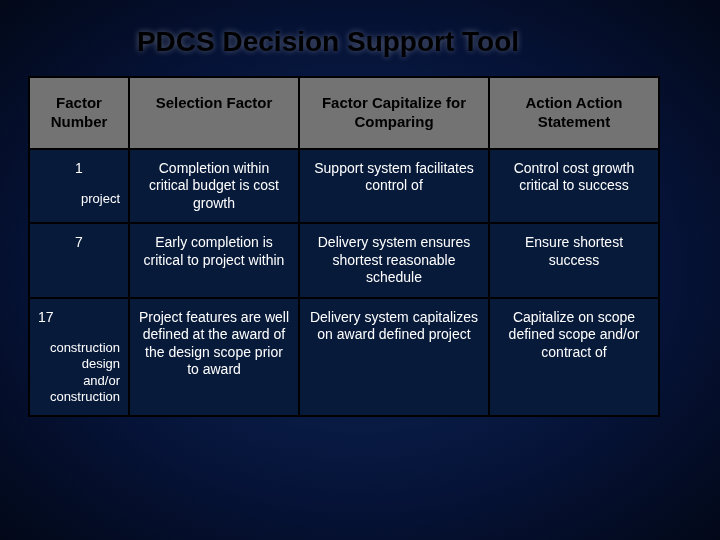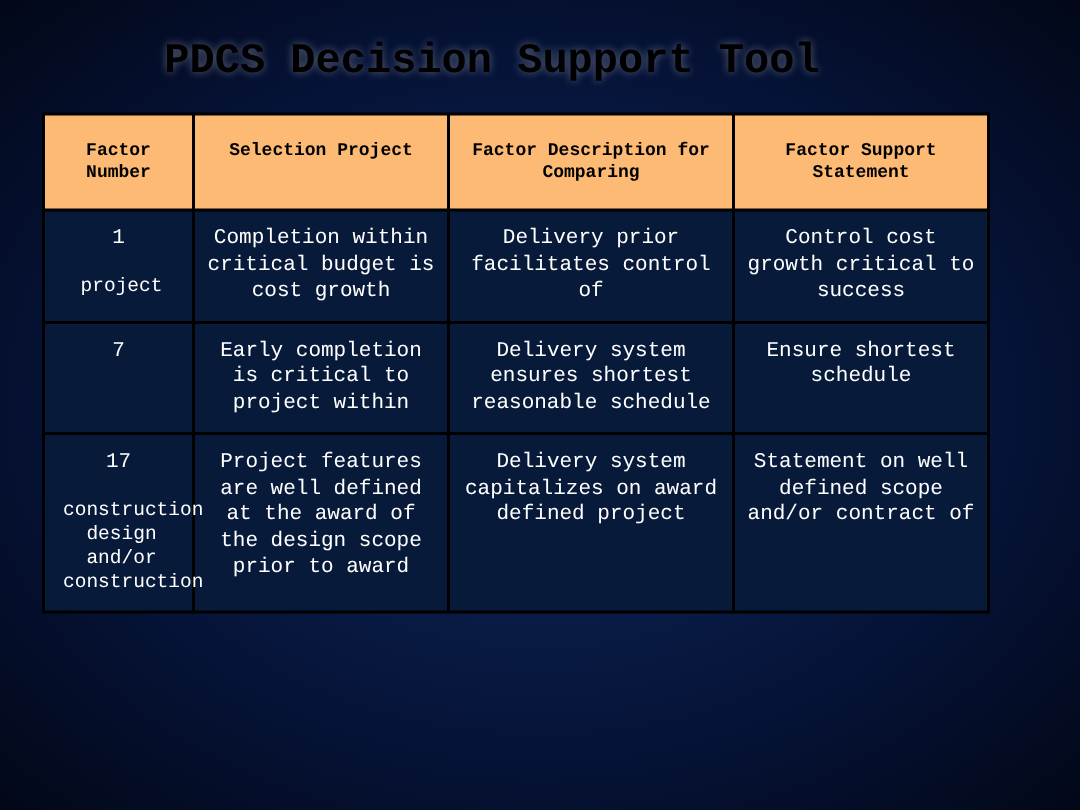--- a/index.html
+++ b/index.html
@@ -10,21 +10,20 @@
     background: radial-gradient(ellipse at center, #0e2a5a 0%, #061338 60%, #020818 100%);
     font-family: Verdana, Geneva, Tahoma, sans-serif;
     color: #fff;
     overflow: hidden;
   }
   .slide {
     width: 656px;
     height: 540px;
     box-sizing: border-box;
     padding: 26px 28px 4px 28px;
-    font-family: Liberation Mono, monospace;
   }
   .title {
     color: #000;
     font-weight: 700;
     font-size: 28px;
     text-align: center;
     margin: 0 0 18px 0;
     text-shadow: 0 0 6px rgba(255,255,255,0.35);
   }
   table {
@@ -38,40 +37,40 @@
   col.c4 { width: 170px; }
   th, td {
     border: 2px solid #000;
     padding: 10px 8px;
     vertical-align: top;
     font-size: 14px;
     line-height: 1.25;
     text-align: center;
   }
   th {
-    background: #fdba74; 
+    background: #737373; 
     color: #000;
     font-weight: 700;
-    font-size: 12px;
+    font-size: 15px;
     padding-top: 16px;
     padding-bottom: 16px;
   }
   td {
     background: #081a3a;
     color: #fff;
   }
   td.num {
     font-weight: 400;
     text-align: center;
   }
   .sub {
     display: block;
     margin-top: 14px;
     font-size: 13px;
-    text-align: center;
+    text-align: right;
     padding-left: 4px;
   }
   .left { text-align: left; }
   .actioncol { text-align: center; margin-left: 38px; }
   .actioncol .hang {
     display:block;
     text-align:center;
   }
 </style>
 </head>
@@ -83,54 +82,54 @@
   <table>
     <colgroup>
       <col class="c1">
         <col class="c2">
         <col class="c3">
         <col class="c4">
     </colgroup>
     <thead>
       <tr>
         <th>Factor Number</th>
-        <th>Selection Project</th>
-        <th>Factor Description for Comparing</th>
-        <th>Factor Support Statement</th>
+        <th>Selection Factor</th>
+        <th>Factor Capitalize for Comparing</th>
+        <th>Action Action Statement</th>
       </tr>
     </thead>
     <tbody>
       <tr>
         <td class="num">
           <span>1</span>
           <span class="sub">project</span>
         </td>
         <td>Completion within critical budget is cost growth</td>
-        <td>Delivery prior facilitates control of</td>
+        <td>Support system facilitates control of</td>
         <td class="actioncol">
           <span class="hang">Control cost growth critical to success</span>
         </td>
       </tr>
       <tr>
         <td class="num">
           <span>7</span>
           <span class="sub"></span>
         </td>
         <td>Early completion is critical to project within</td>
         <td>Delivery system ensures shortest reasonable schedule</td>
         <td class="actioncol">
-          <span class="hang">Ensure shortest schedule</span>
+          <span class="hang">Ensure shortest success</span>
         </td>
       </tr>
       <tr>
         <td class="num left">
-          <span style="display:block;text-align:center;">17</span>
+          <span style="display:block;text-align:left;">17</span>
           <span class="sub">construction design and/or construction</span>
         </td>
         <td>Project features are well defined at the award of the design scope prior to award</td>
         <td>Delivery system capitalizes on award defined project</td>
         <td class="actioncol">
-          <span class="hang">Statement on well defined scope and/or contract of</span>
+          <span class="hang">Capitalize on scope defined scope and/or contract of</span>
         </td>
       </tr>
     </tbody>
   </table>
 </div>
 
 </body></html>

